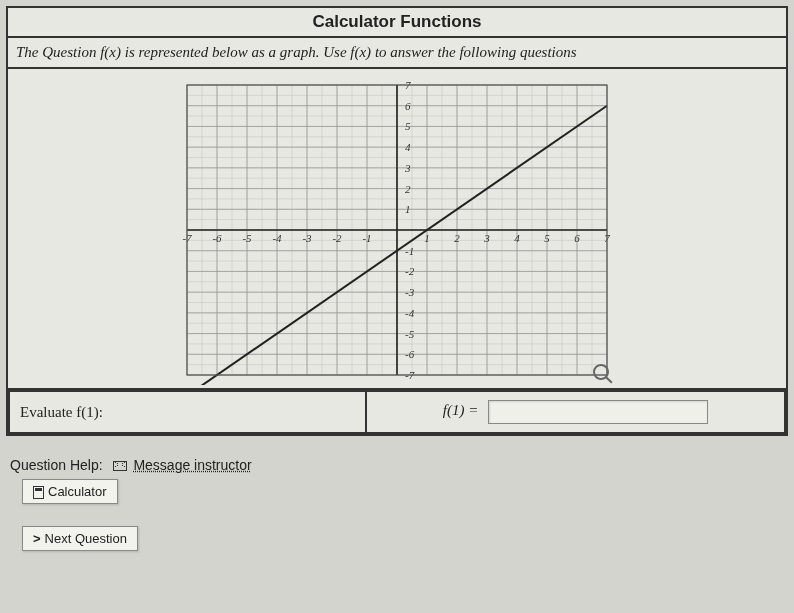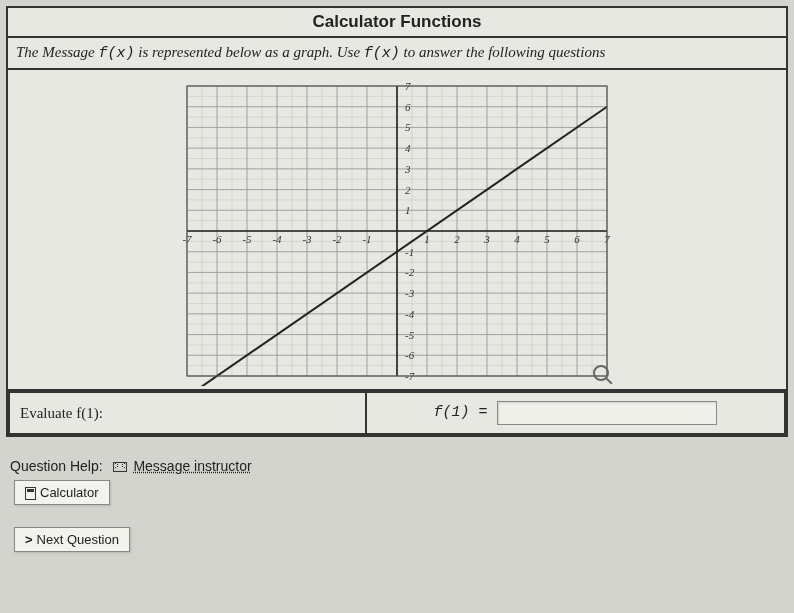--- a/index.html
+++ b/index.html
@@ -24,21 +24,21 @@
       border-bottom: 2px solid #333;
       background: #e8e8e2;
     }
     .instructions-row {
       font-style: italic;
       font-family: Georgia, serif;
       padding: 6px 8px;
       border-bottom: 2px solid #333;
       font-size: 15px;
     }
-    .fx { font-style: italic; font-family: Liberation Mono, monospace; margin-top: 21px; }
+    .fx { font-style: italic; font-family: Liberation Serif, serif; margin-top: 21px; }
     .graph-row {
       display: flex;
       justify-content: center;
       padding: 6px 0 0 0;
       border-bottom: 2px solid #333;
     }
     .graph-wrap {
       position: relative;
     }
     .magnifier {
@@ -115,21 +115,21 @@
       background: linear-gradient(to bottom right, transparent 48%, #333 48%, #333 52%, transparent 52%),
                   linear-gradient(to bottom left, transparent 48%, #333 48%, #333 52%, transparent 52%);
     }
     .btn {
       display: inline-block;
       border: 1px solid #888;
       background: #f3f3ed;
       padding: 4px 10px;
       font-size: 13px;
       cursor: pointer;
-      margin: 6px 0 0 4px;
+      margin: 6px 0 0 12px;
       box-shadow: 1px 1px 2px rgba(0,0,0,0.15);
     }
     .calc-icon {
       display: inline-block;
       width: 11px;
       height: 13px;
       border: 1.5px solid #333;
       position: relative;
       vertical-align: middle;
       margin-right: 4px;
@@ -150,21 +150,21 @@
       fill: #333;
     }
   </style>
 </head>
 <body>
 
 <div class="outer">
   <div class="title-row">Calculator Functions</div>
 
   <div class="instructions-row">
-    <span>The Message </span><span class="fx">f(x)</span><span> is represented below as a graph. Use </span><span class="fx">f(x)</span><span> to answer the following questions</span>
+    <span>The Question </span><span class="fx">f(x)</span><span> is represented below as a graph. Use </span><span class="fx">f(x)</span><span> to answer the following questions</span>
   </div>
 
   <div class="graph-row">
     <div class="graph-wrap">
       <svg id="chart-svg" width="440" height="310">
           <line x1="10" y1="300" x2="10" y2="10" stroke="#c8c8c2" stroke-width="0.6"></line>
           <line x1="25" y1="300" x2="25" y2="10" stroke="#c8c8c2" stroke-width="0.6"></line>
           <line x1="40" y1="300" x2="40" y2="10" stroke="#c8c8c2" stroke-width="0.6"></line>
           <line x1="55" y1="300" x2="55" y2="10" stroke="#c8c8c2" stroke-width="0.6"></line>
           <line x1="70" y1="300" x2="70" y2="10" stroke="#c8c8c2" stroke-width="0.6"></line>

